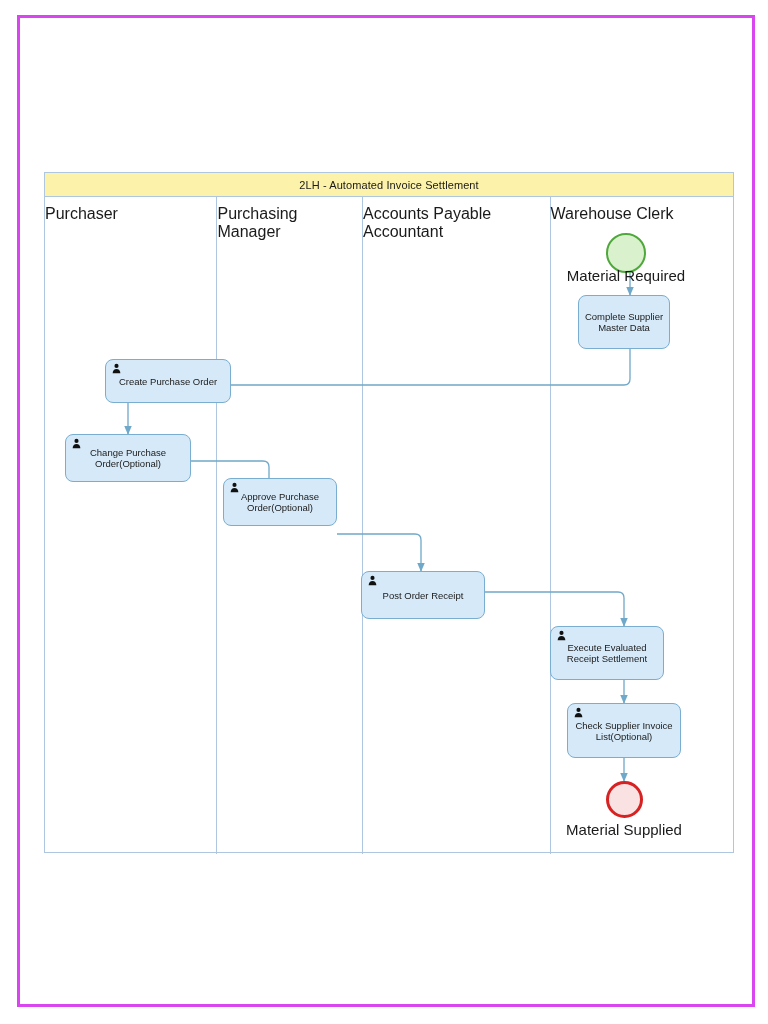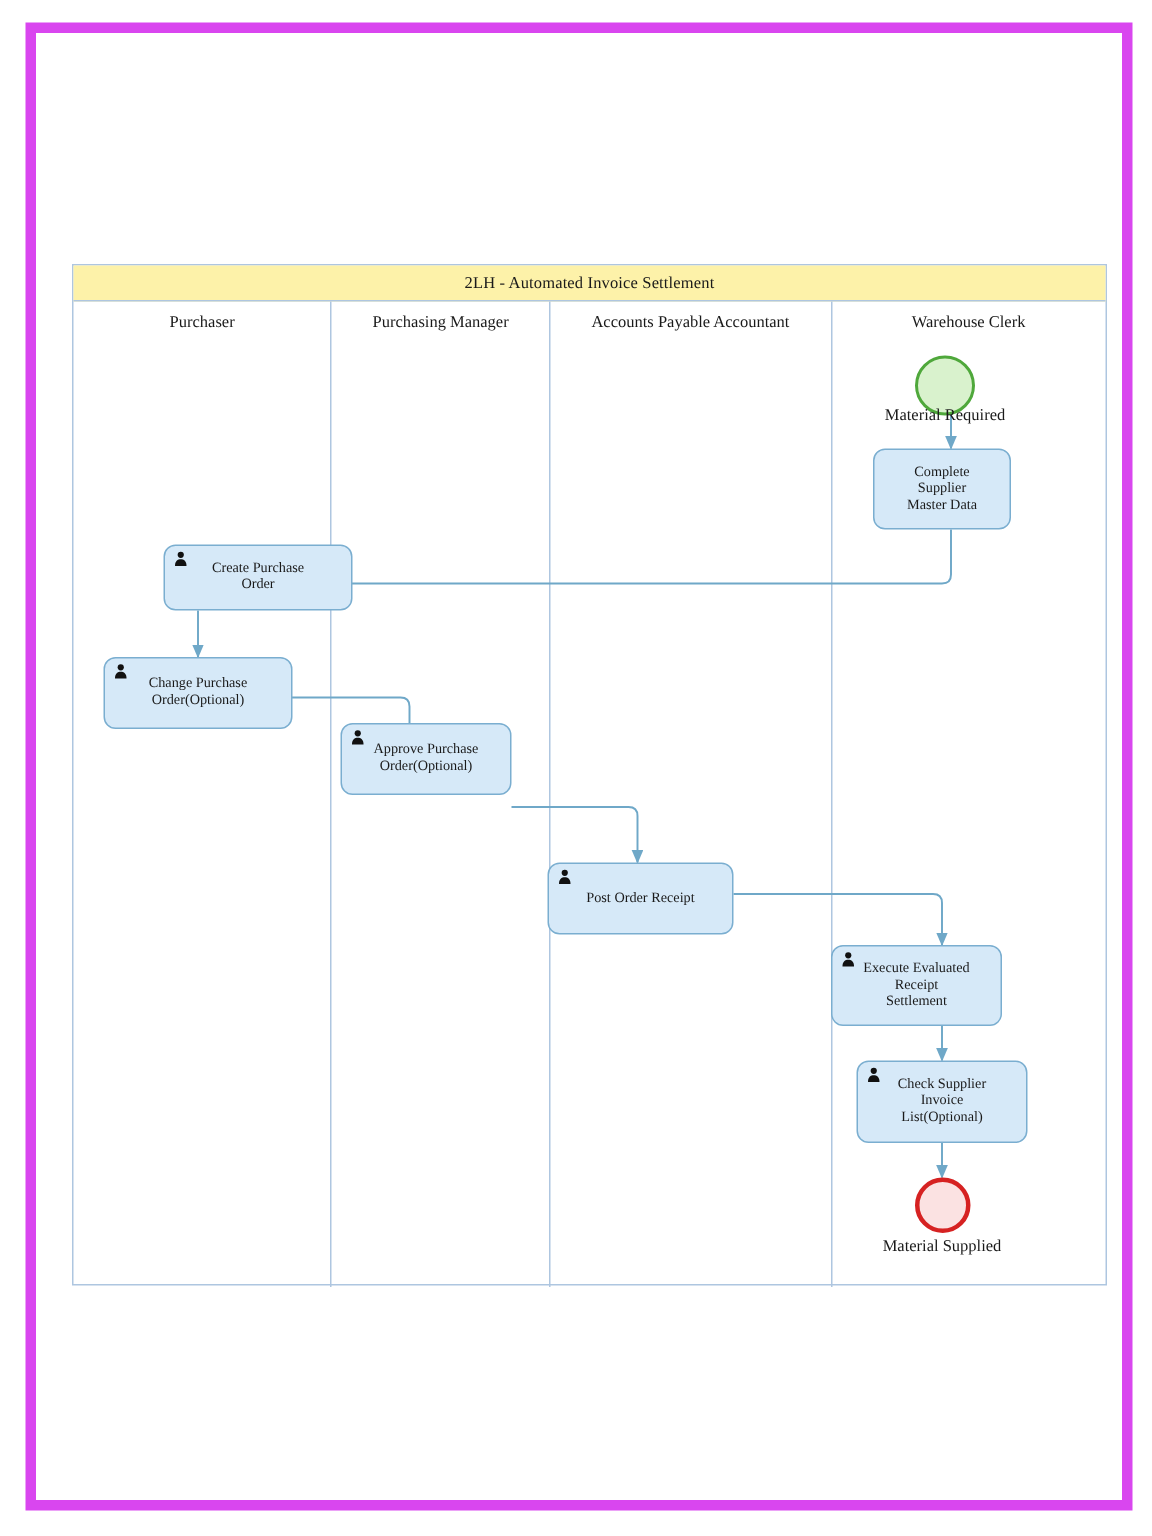--- a/index.html
+++ b/index.html
@@ -11,24 +11,23 @@
     overflow: hidden;
     font-family: "Liberation Sans", sans-serif;
   }
 
   #page-frame {
     position: absolute;
     left: 17px;
     top: 15px;
     width: 738px;
     height: 992px;
-    border: 7px solid #d946ef;
+    border: 3px solid #d946ef;
     background: #ffffff;
     box-sizing: border-box;
-    font-family: Liberation Serif, serif;
   }
 
   #diagram-canvas {
     position: absolute;
     left: 0;
     top: 0;
     width: 733px;
     height: 992px;
   }
 
@@ -76,22 +75,21 @@
     box-sizing: border-box;
     border-right: 1px solid #aec6e0;
   }
   .lane:last-child { border-right: none; }
 
   .lane-title {
     position: absolute;
     top: 8px;
     left: 0;
     width: 100%;
-    text-align: center;
-    font-size: 11px;
+    font-size: 16px;
     color: #1a1a1a;
   }
 
   
   #connectors {
     position: absolute;
     left: 0;
     top: 0;
     width: 733px;
     height: 992px;
@@ -105,21 +103,21 @@
     background: #d6e9f8;
     border: 1px solid #7aaed0;
     border-radius: 8px;
     display: flex;
     align-items: center;
     justify-content: center;
     text-align: center;
     font-size: 9.5px;
     line-height: 11px;
     color: #1a1a1a;
-    padding: 2px 20px;
+    padding: 2px 4px;
   }
 
   .task-label { display: block; width: 100%; }
 
   .user-marker {
     position: absolute;
     left: 5px;
     top: 3px;
     width: 11px;
     height: 11px;
@@ -137,21 +135,21 @@
   }
 
   .event-end {
     background: #fbe2e2;
     border: 3px solid #d62222;
   }
 
   .event-label {
     position: absolute;
     text-align: center;
-    font-size: 11px;
+    font-size: 15px;
     color: #1a1a1a;
     white-space: nowrap;
   }
 </style>
 </head>
 <body>
 
 <div id="page-frame">
   <div id="diagram-canvas">
 

